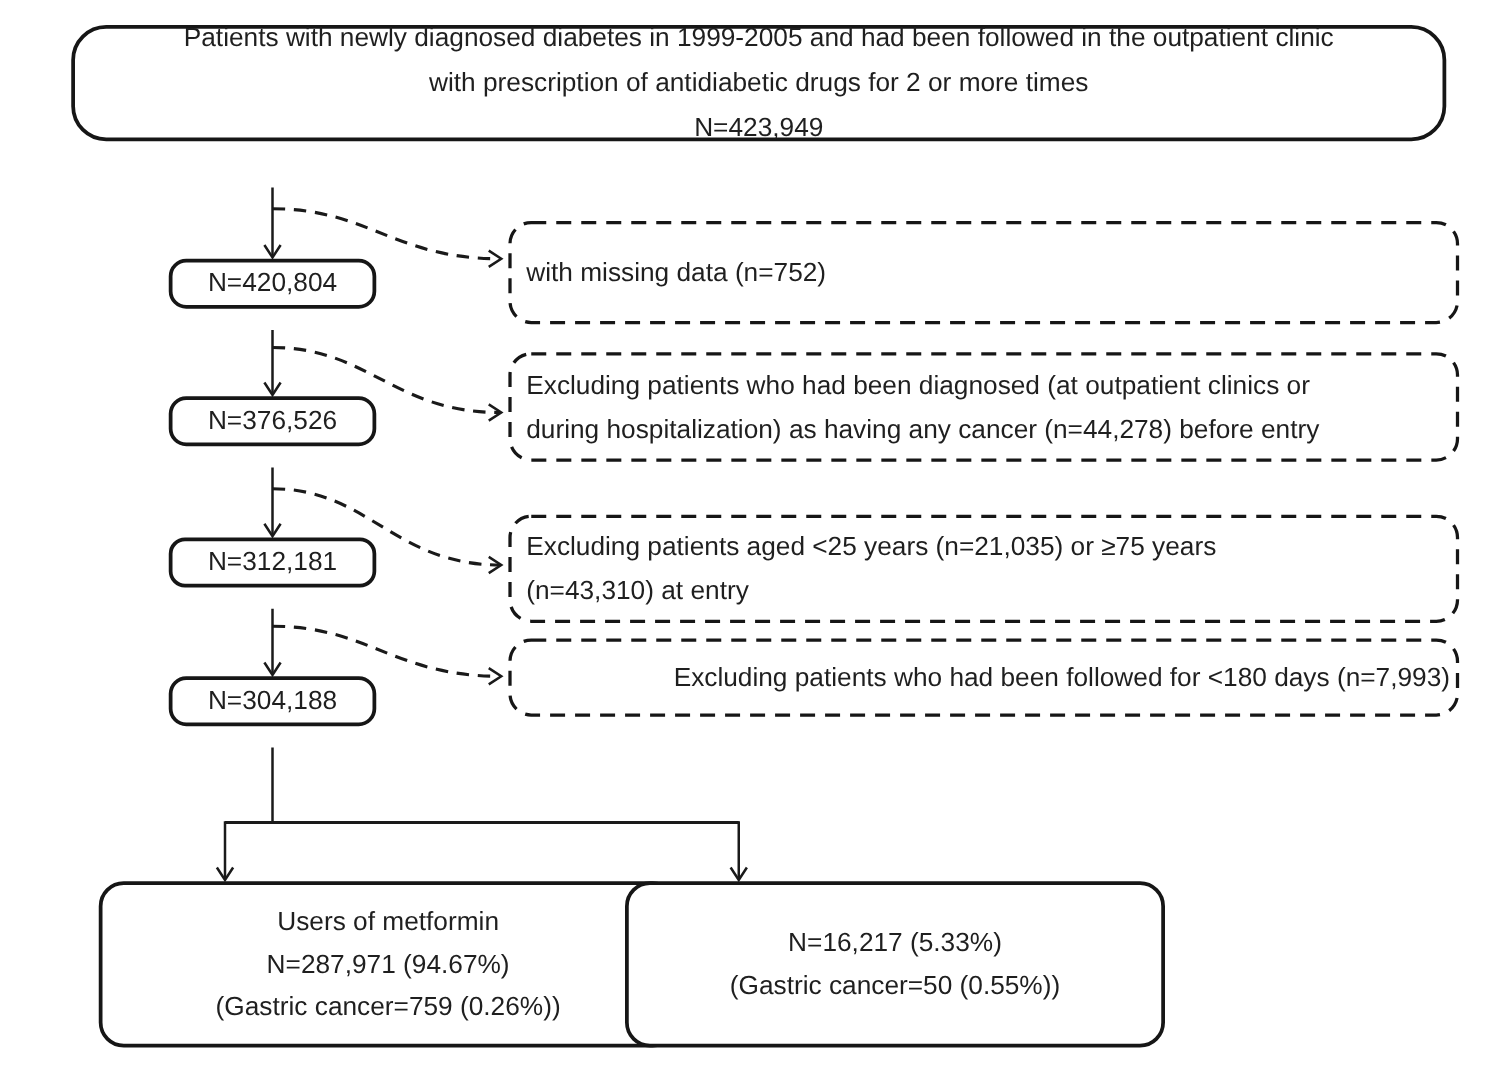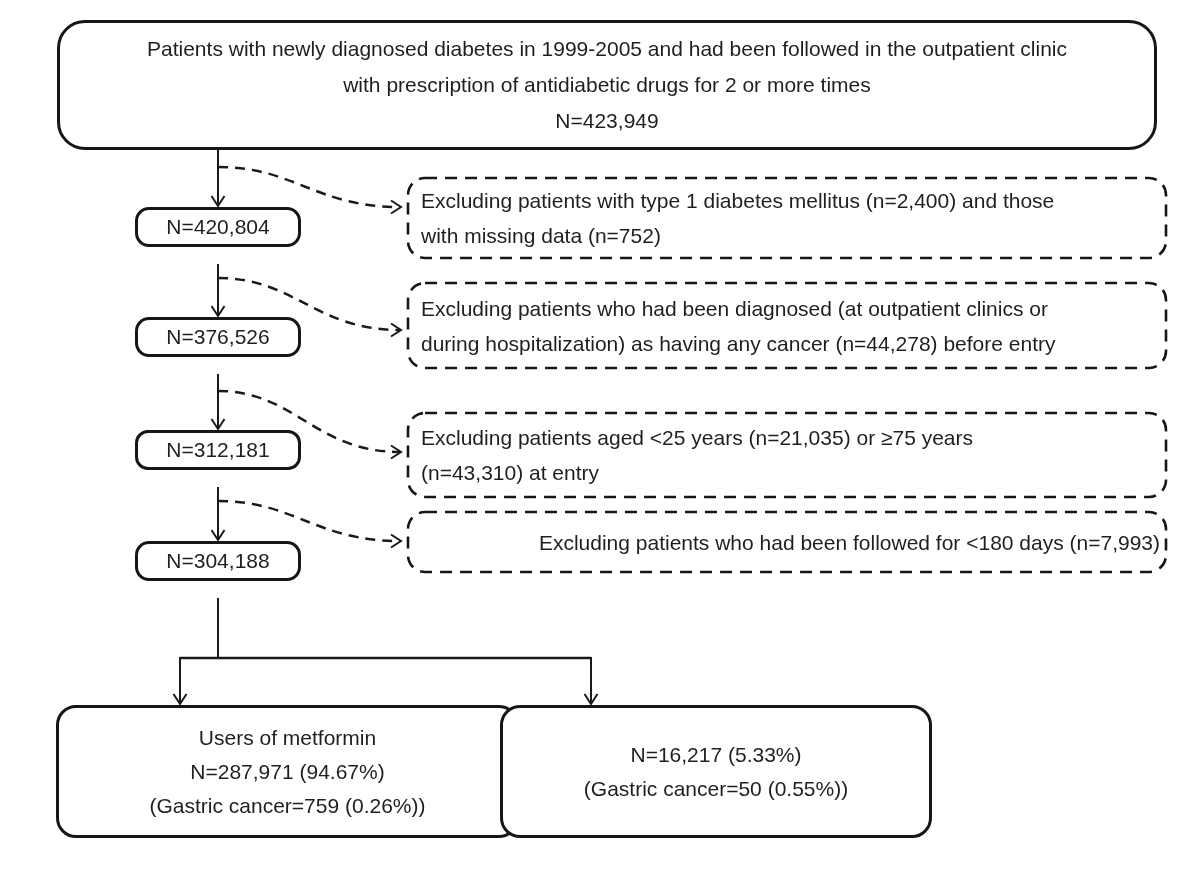--- a/index.html
+++ b/index.html
@@ -22,21 +22,21 @@
     position: absolute;
     box-sizing: border-box;
     border: 3px solid #161616;
     background: #ffffff;
     z-index: 1;
     display: flex;
     flex-direction: column;
     justify-content: center;
   }
   .title-box {
-    left: 57px; top: 20px; width: 1100px; height: 130px;
+    left: 57px; top: 20px; width: 1100px; height: 93px;
     border-radius: 28px;
     text-align: center;
   }
   .title-box .ln { line-height: 36px; font-size: 21px; white-space: nowrap; }
   .nbox {
     left: 135px; width: 166px; height: 40px;
     border-radius: 14px;
     align-items: center;
     font-size: 21px;
     white-space: nowrap;
@@ -60,21 +60,21 @@
   .excl1 { top: 178px; height: 80px; }
   .excl2 { top: 283px; height: 85px; }
   .excl3 { top: 413px; height: 84px; }
   .excl4 { top: 512px; height: 60px; text-align: right; }
   .outcome {
     top: 705px; height: 133px;
     border-radius: 20px;
     text-align: center;
   }
   .outcome .ln { line-height: 34px; font-size: 21px; white-space: nowrap; }
-  .outcome-left  { left: 56px;  width: 463px; }
+  .outcome-left  { left: 79px;  width: 463px; }
   .outcome-right { left: 500px; width: 432px; }
 </style>
 </head>
 <body>
 
 <div class="stage">
 
   <svg class="connectors" viewBox="0 0 1200 873" xmlns="http://www.w3.org/2000/svg">
     <defs>
       <marker id="arrow" viewBox="-14 -9 16 18" markerWidth="16" markerHeight="18" refX="-1" refY="0" orient="auto" markerUnits="userSpaceOnUse">
@@ -121,21 +121,20 @@
     <span>N=376,526</span>
   </div>
   <div class="box nbox nbox3">
     <span>N=312,181</span>
   </div>
   <div class="box nbox nbox4">
     <span>N=304,188</span>
   </div>
 
   <div class="excl excl1">
-    <div class="ln">Excluding patients with type 1 diabetes mellitus (n=2,400) and those</div>
     <div class="ln">with missing data (n=752)</div>
   </div>
   <div class="excl excl2">
     <div class="ln">Excluding patients who had been diagnosed (at outpatient clinics or</div>
     <div class="ln">during hospitalization) as having any cancer (n=44,278) before entry</div>
   </div>
   <div class="excl excl3">
     <div class="ln">Excluding patients aged &lt;25 years (n=21,035) or ≥75 years</div>
     <div class="ln">(n=43,310) at entry</div>
   </div>

